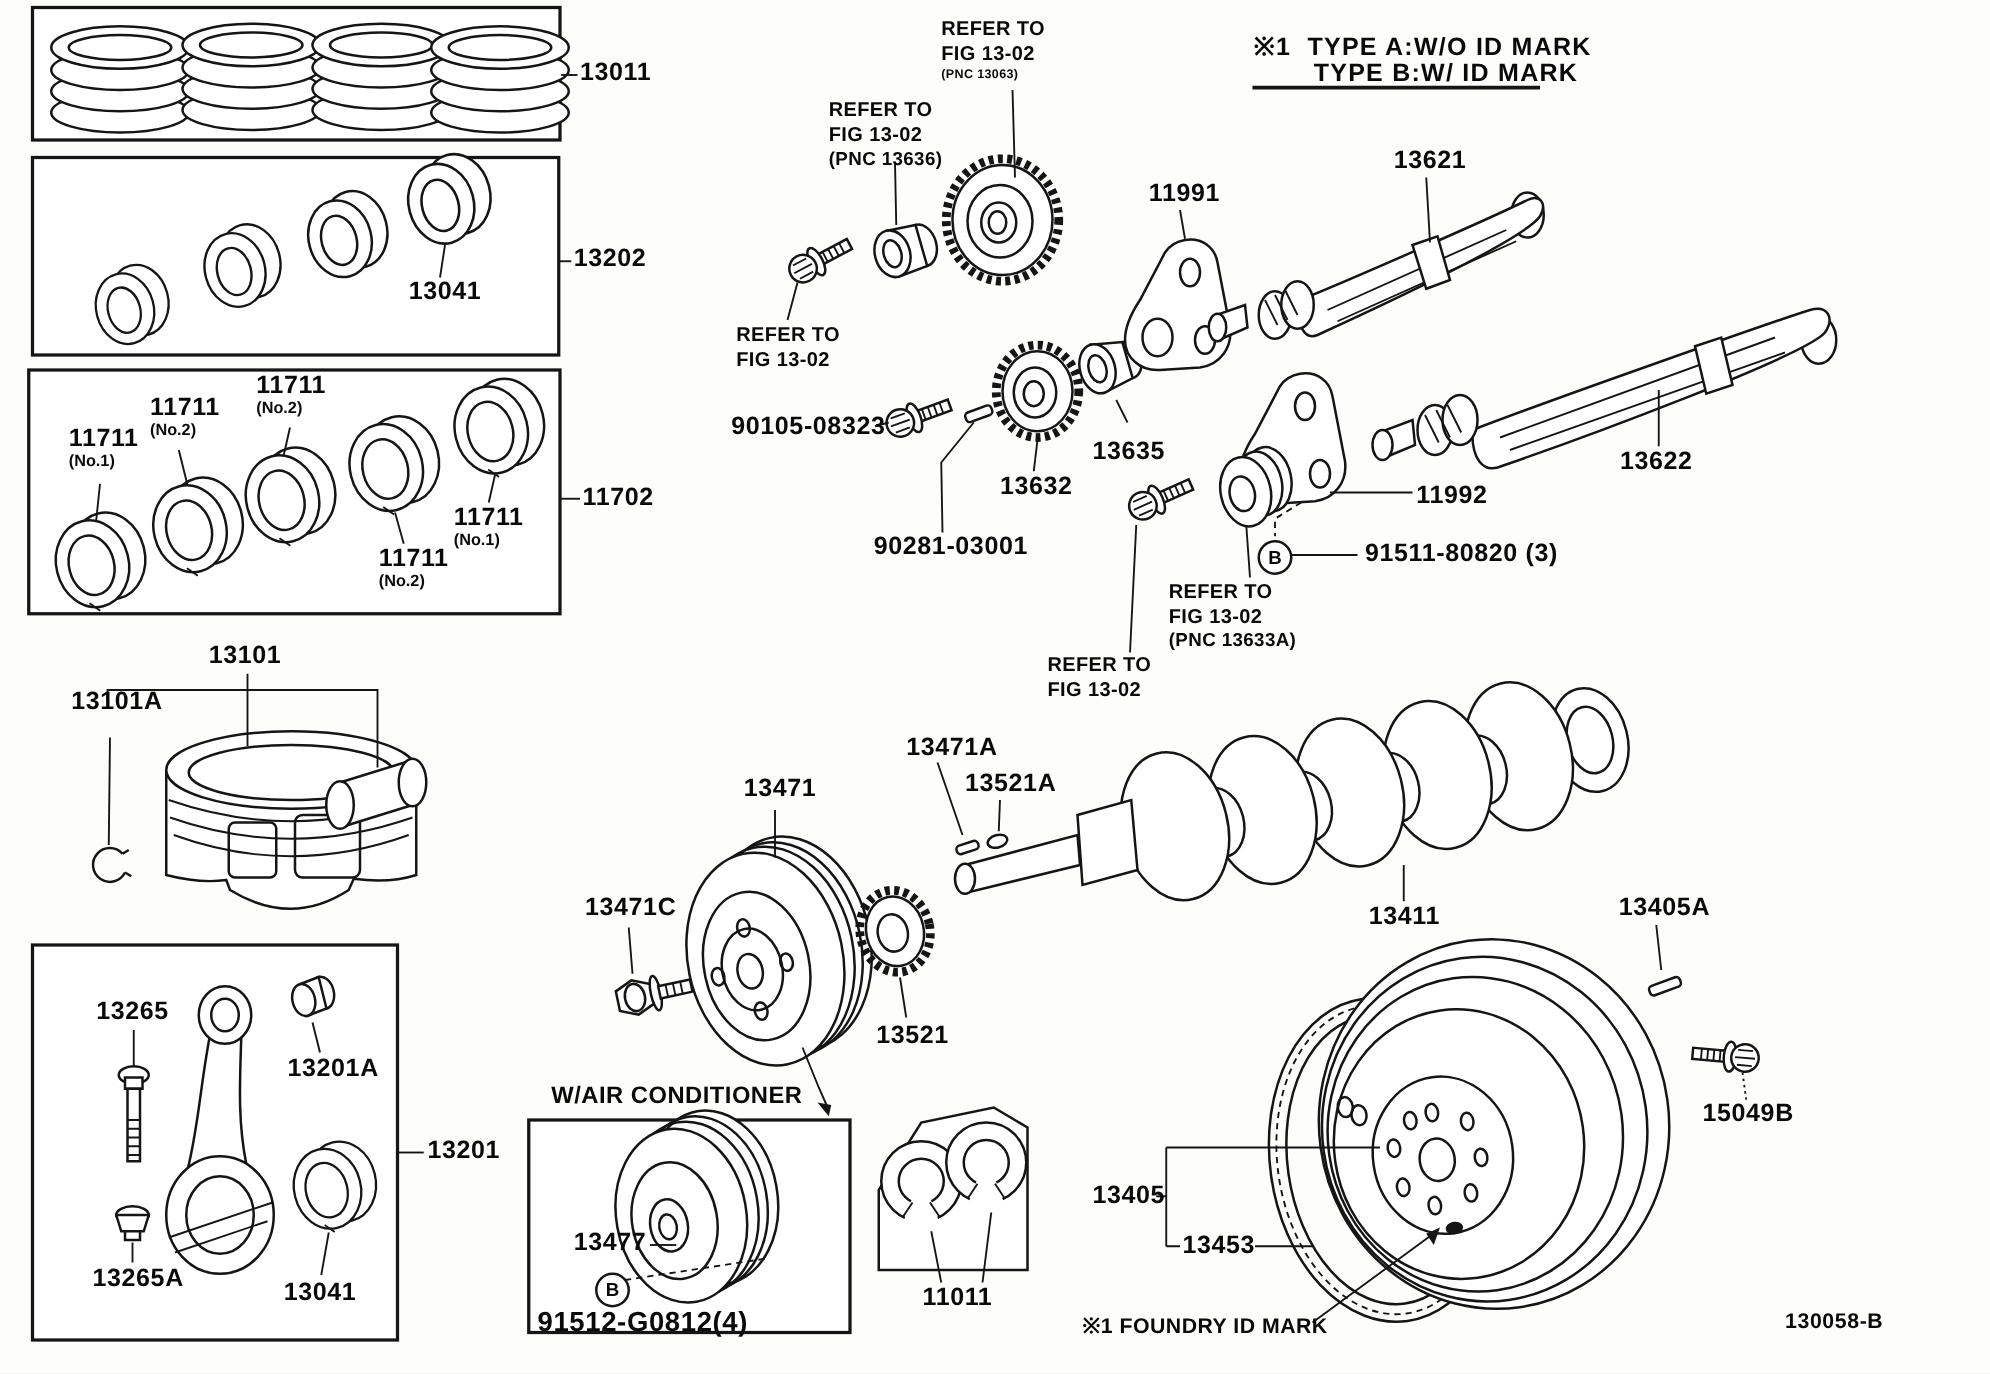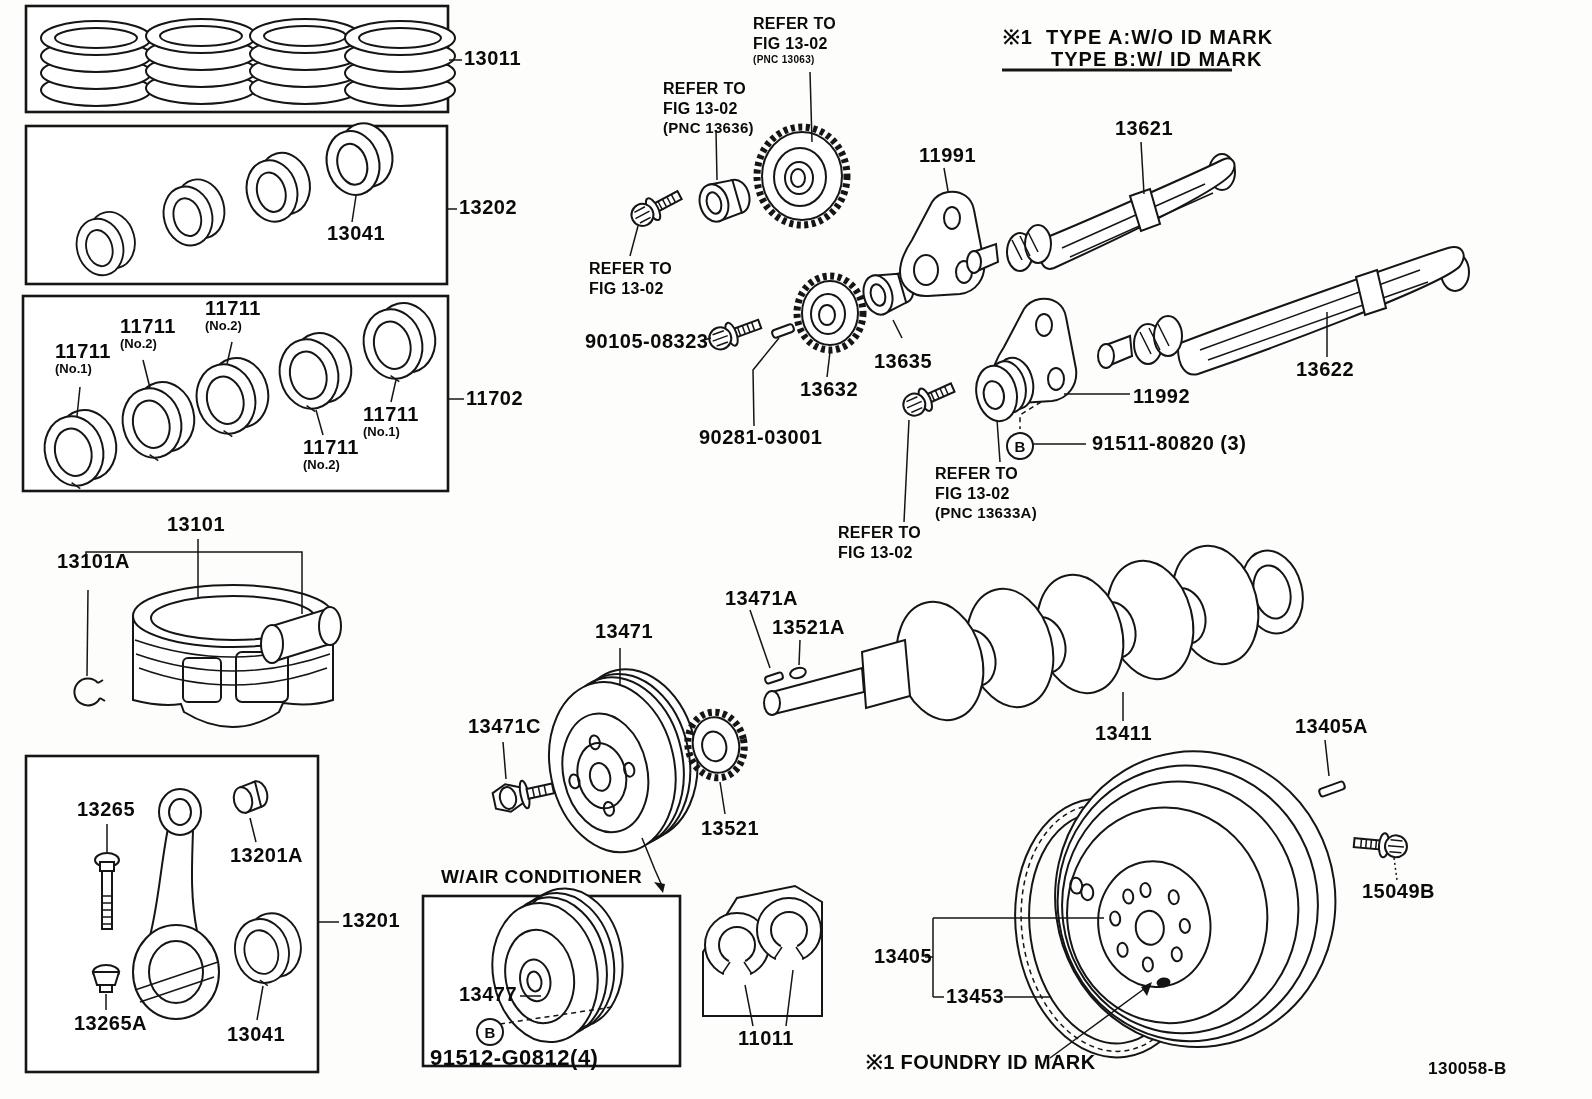--- a/index.html
+++ b/index.html
@@ -12,21 +12,21 @@
   .thin{fill:none;stroke:#151515;stroke-width:1.5;}
   .teeth{fill:none;stroke:#151515;stroke-width:7;stroke-dasharray:4 3.5;}
   .dash{fill:none;stroke:#151515;stroke-width:1.5;stroke-dasharray:5 4;}
   .dot{fill:none;stroke:#151515;stroke-width:1.5;stroke-dasharray:2 3;}
   .blk{fill:#151515;stroke:none;}
   .lbl{position:absolute;font-weight:bold;font-size:20px;letter-spacing:.5px;white-space:nowrap;line-height:1.05;}
   .ref{position:absolute;font-weight:bold;font-size:16px;letter-spacing:.3px;white-space:nowrap;line-height:1.25;}
   .xs{font-size:13px;letter-spacing:0;}
   .legend{position:absolute;font-weight:bold;font-size:20px;letter-spacing:1px;white-space:nowrap;}
   .note{position:absolute;font-weight:bold;font-size:19px;letter-spacing:.4px;white-space:nowrap;margin-left:16px;}
-  .code{position:absolute;font-weight:600;font-size:17px;letter-spacing:.5px;margin-top:12px;}
+  .code{position:absolute;font-weight:600;font-size:17px;letter-spacing:.5px;}
   .cb{position:absolute;width:24px;height:24px;border:2px solid #151515;border-radius:50%;
       background:#fff;font-weight:bold;font-size:15px;display:flex;align-items:center;justify-content:center;}
 </style>
 </head>
 <body>
 
 <div id="stage">
 
 <svg id="art" width="1592" height="1099" viewBox="0 0 1592 1099">
   <defs>
@@ -464,17 +464,17 @@
 <div class="note" style="left:425px;top:866px">W/AIR CONDITIONER</div>
 <div class="lbl" style="left:459px;top:984px">13477</div>
 <div class="cb" style="left:476px;top:1018px">B</div>
 <div class="lbl" style="left:430px;top:1046px;font-size:22px">91512-G0812(4)</div>
 <div class="lbl" style="left:738px;top:1028px">11011</div>
 
 <div class="lbl" style="left:874px;top:946px">13405</div>
 <div class="lbl" style="left:946px;top:986px">13453</div>
 <div class="lbl" style="left:1295px;top:716px">13405A</div>
 <div class="lbl" style="left:1362px;top:881px">15049B</div>
-<div class="note" style="left:850px;top:1048px;font-size:20px">※1 FOUNDRY ID MARK</div>
+<div class="note" style="left:850px;top:1048px;font-size:17px">※1 FOUNDRY ID MARK</div>
 
 <div class="code" style="left:1428px;top:1047px">130058-B</div>
 
 </div>
 
 </body></html>

